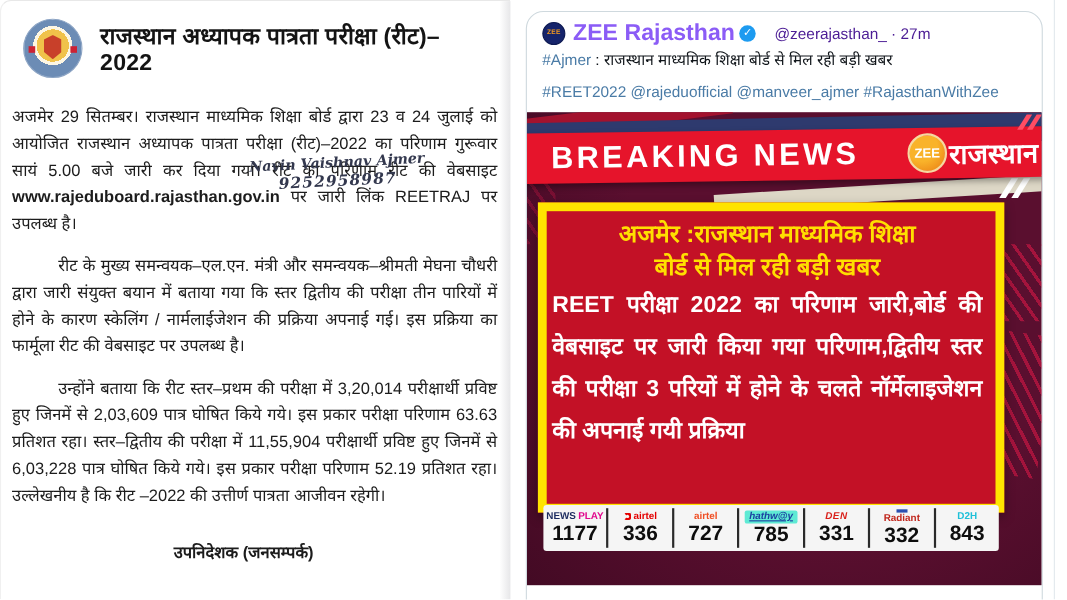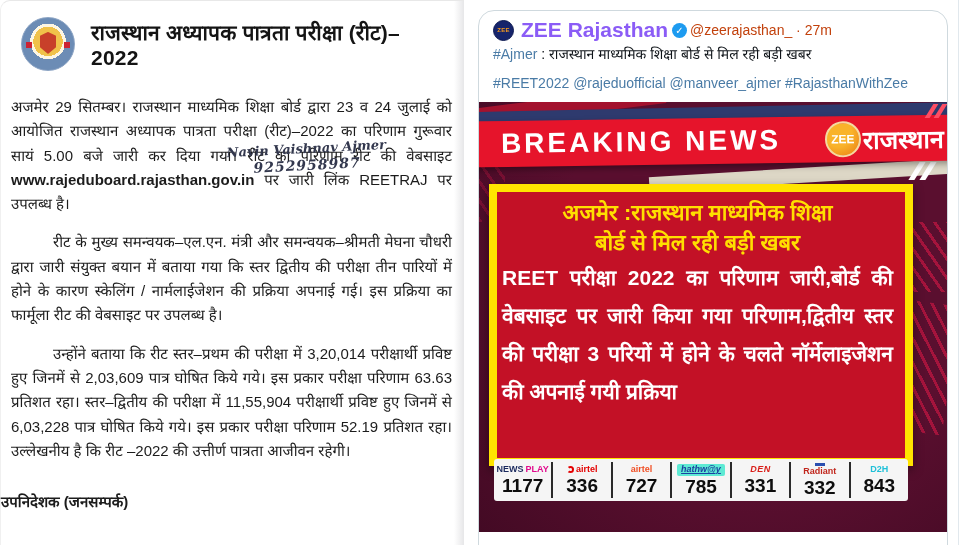--- a/index.html
+++ b/index.html
@@ -23,35 +23,35 @@
   .doc-title { font-size:21px; font-weight:700; color:#141414; margin-left:16px; letter-spacing:.2px; }
   .doc-body { margin:24px 12px 11px 10px; font-size:15px; line-height:1.62; color:#1c1c1c;
               text-align:justify; font-weight:500; }
   .doc-body p + p { margin-top:14px; }
   .doc-body .indent { text-indent:42px; }
   .doc-url { font-weight:700; }
   .handwriting { position:absolute; left:226px; top:140px; transform:rotate(-3deg);
                  font-family:"DejaVu Serif","Liberation Serif",serif; font-style:italic; font-weight:700;
                  color:#33384e; font-size:13px; text-align:center; line-height:1.25; }
   .handwriting .phone { font-size:14px; letter-spacing:1px; }
-  .doc-sign { text-align:left; margin:28px 22px 12px 0; font-size:15px; font-weight:600; color:#1c1c1c; }
+  .doc-sign { text-align:center; margin:28px 22px 12px 0; font-size:15px; font-weight:600; color:#1c1c1c; }
 
   
   .timeline-border { position:absolute; left:958px; top:0; width:1px; height:545px; background:#e1e8ed; }
   .tweet { position:absolute; left:478px; top:10px; width:470px; height:700px; background:#fff;
            border:1px solid #cfd9de; border-radius:16px; overflow:hidden; }
   .tweet-inner { padding:8px 14px 0 14px; }
   .tweet-head { display:flex; align-items:center; height:22px; }
   .avatar { width:21px; height:21px; border-radius:50%; background:#16246b; color:#f59a1d;
             font-size:6px; font-weight:700; display:flex; align-items:center; justify-content:center;
             letter-spacing:.3px; flex:0 0 21px; border:1px solid #0e1a52; }
   .t-name { font-size:21px; font-weight:700; color:#8b5cf6; margin-left:7px; }
   .badge { width:15px; height:15px; border-radius:50%; background:#1d9bf0; color:#fff; font-size:10px;
            display:flex; align-items:center; justify-content:center; margin-left:4px; }
-  .t-handle { font-size:14px; color:#c2410c; margin-left:3px; }
+  .t-handle { font-size:14px; color:#4c1d95; margin-left:17px; }
   .tweet-text { margin-top:5px; font-size:14px; line-height:17px; color:#0f1419; }
   .tweet-text .para { margin-top:12px; }
   .t-link { color:#4a7ba6; }
 
   
   .media { position:relative; margin-top:10px; width:468px; height:430px; overflow:hidden;
            background:radial-gradient(circle at 60% 40%, #5a0f2f 0 55%, #430a24 100%); }
   .stripes { position:absolute; background:repeating-linear-gradient(55deg, rgba(226,24,72,.55) 0 3px, transparent 3px 11px); }
   .s1 { right:0; top:120px; width:46px; height:70px; }
   .s2 { right:-4px; top:200px; width:60px; height:130px; transform:rotate(8deg); }

